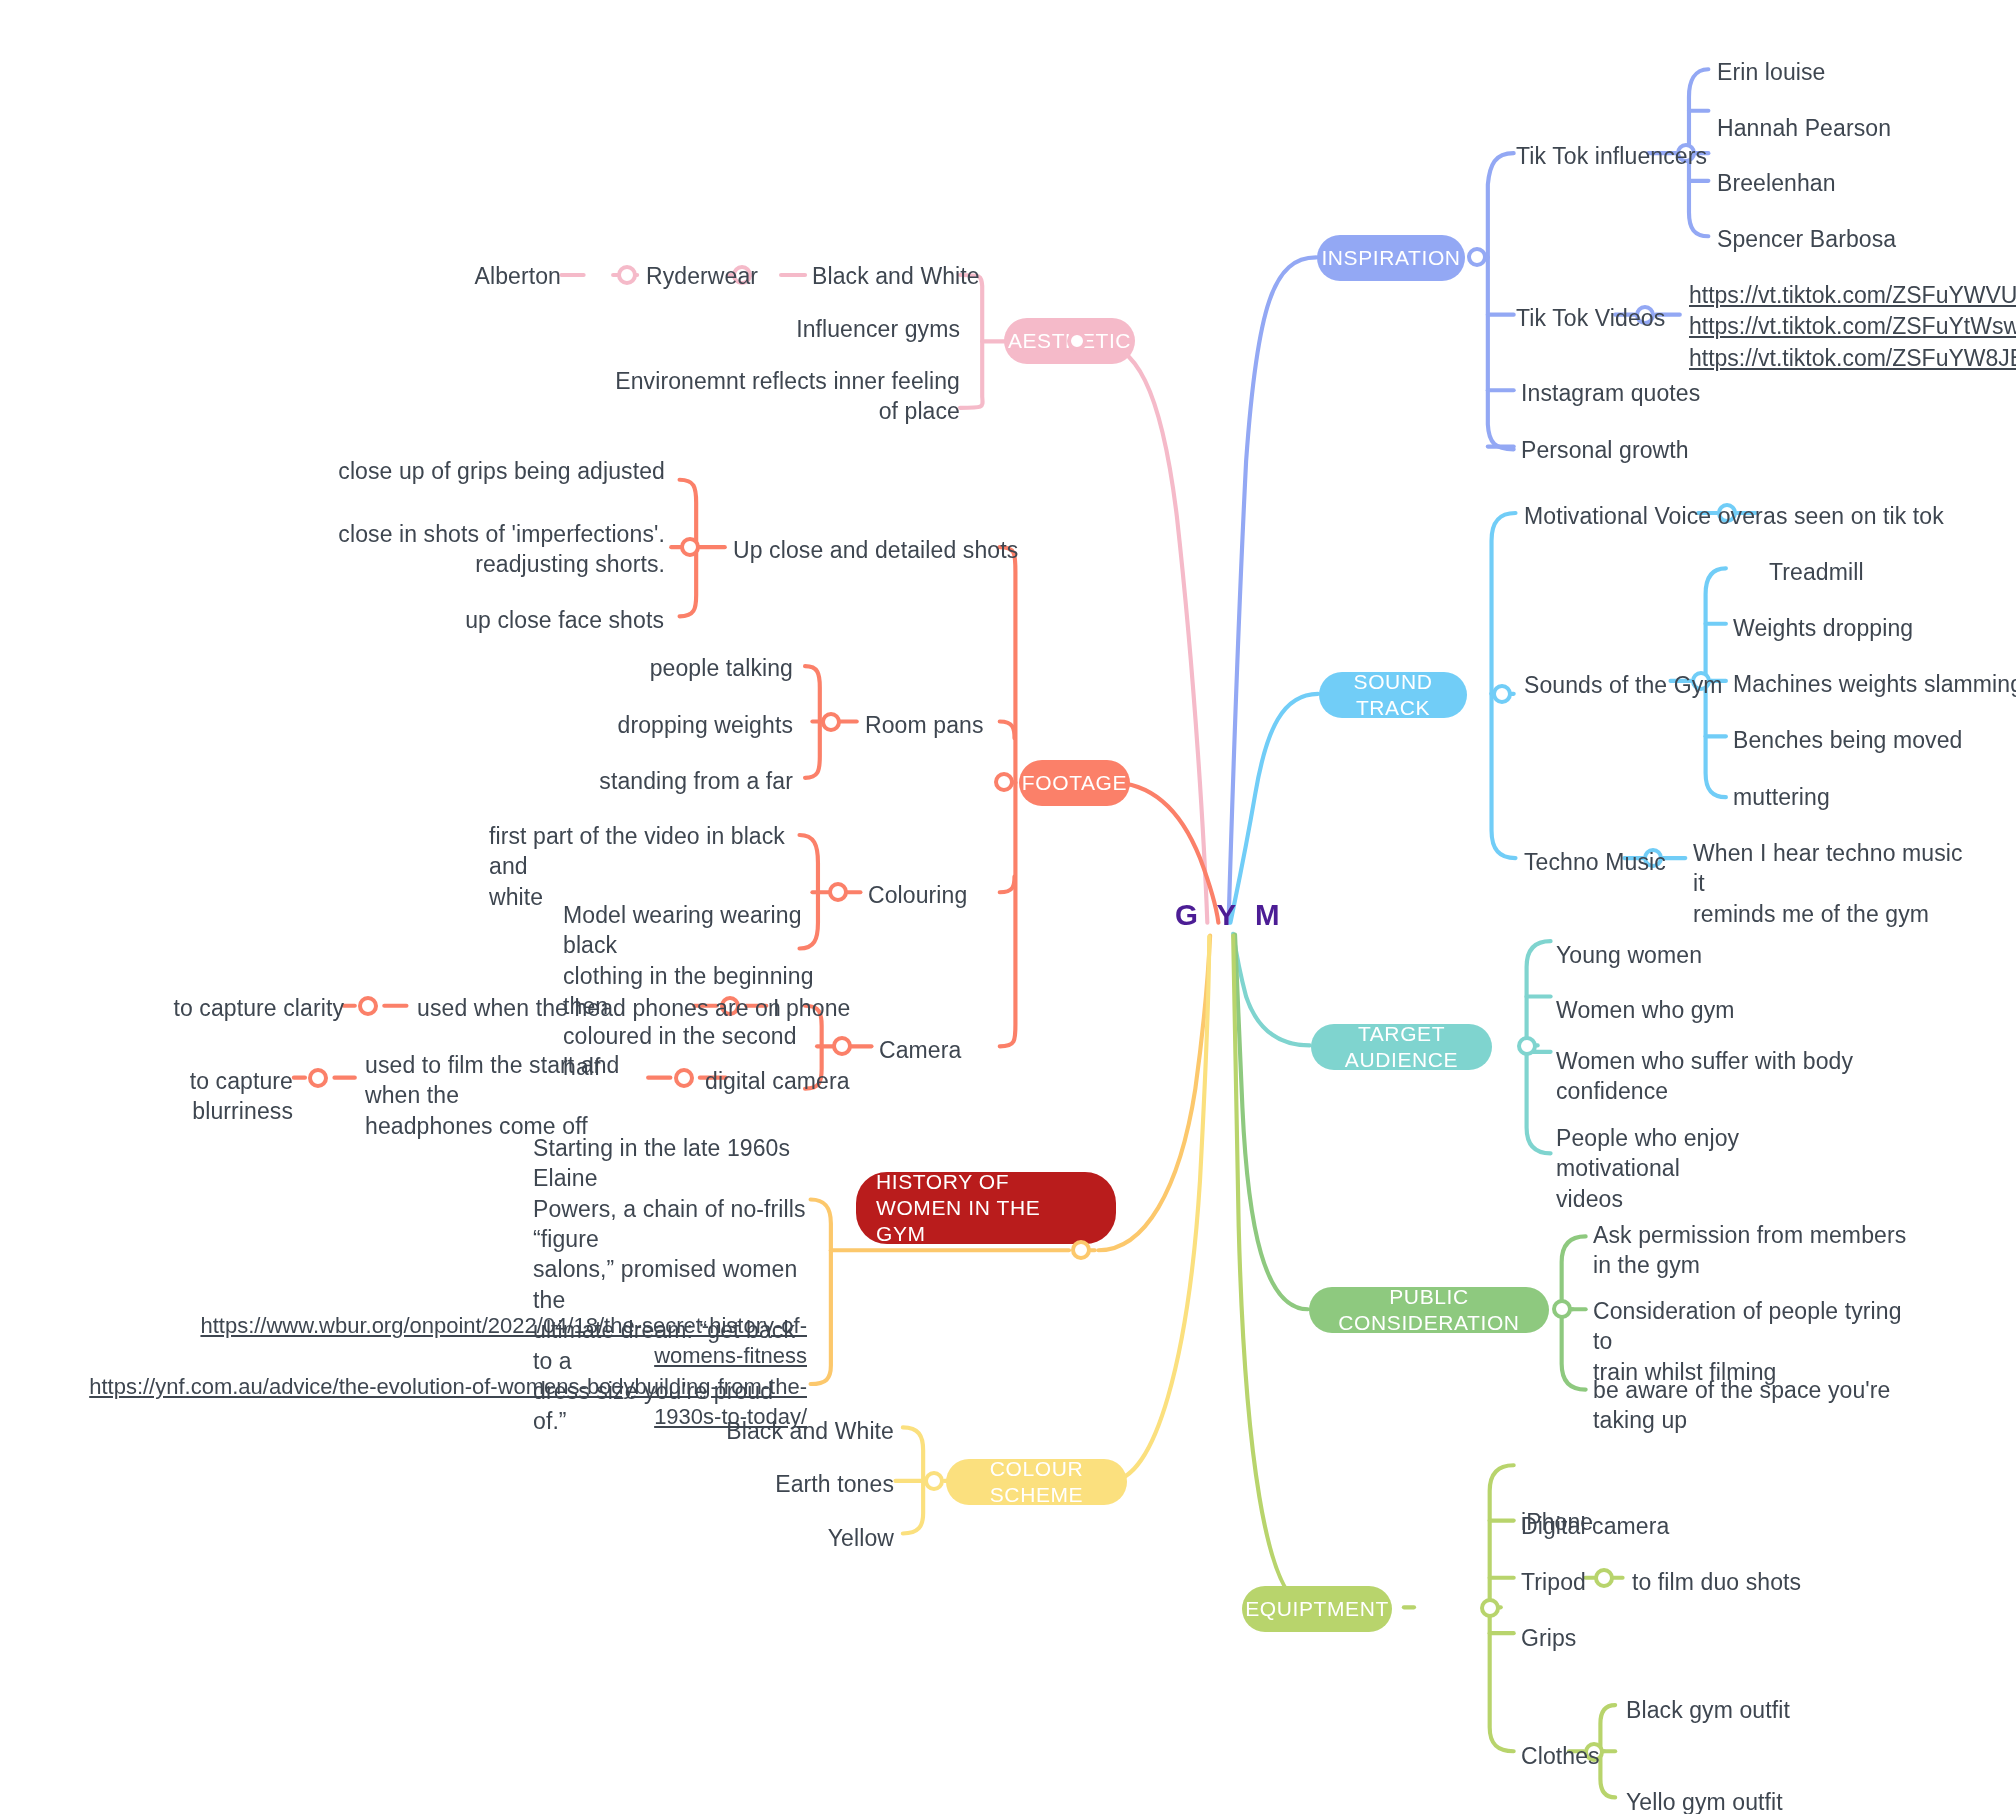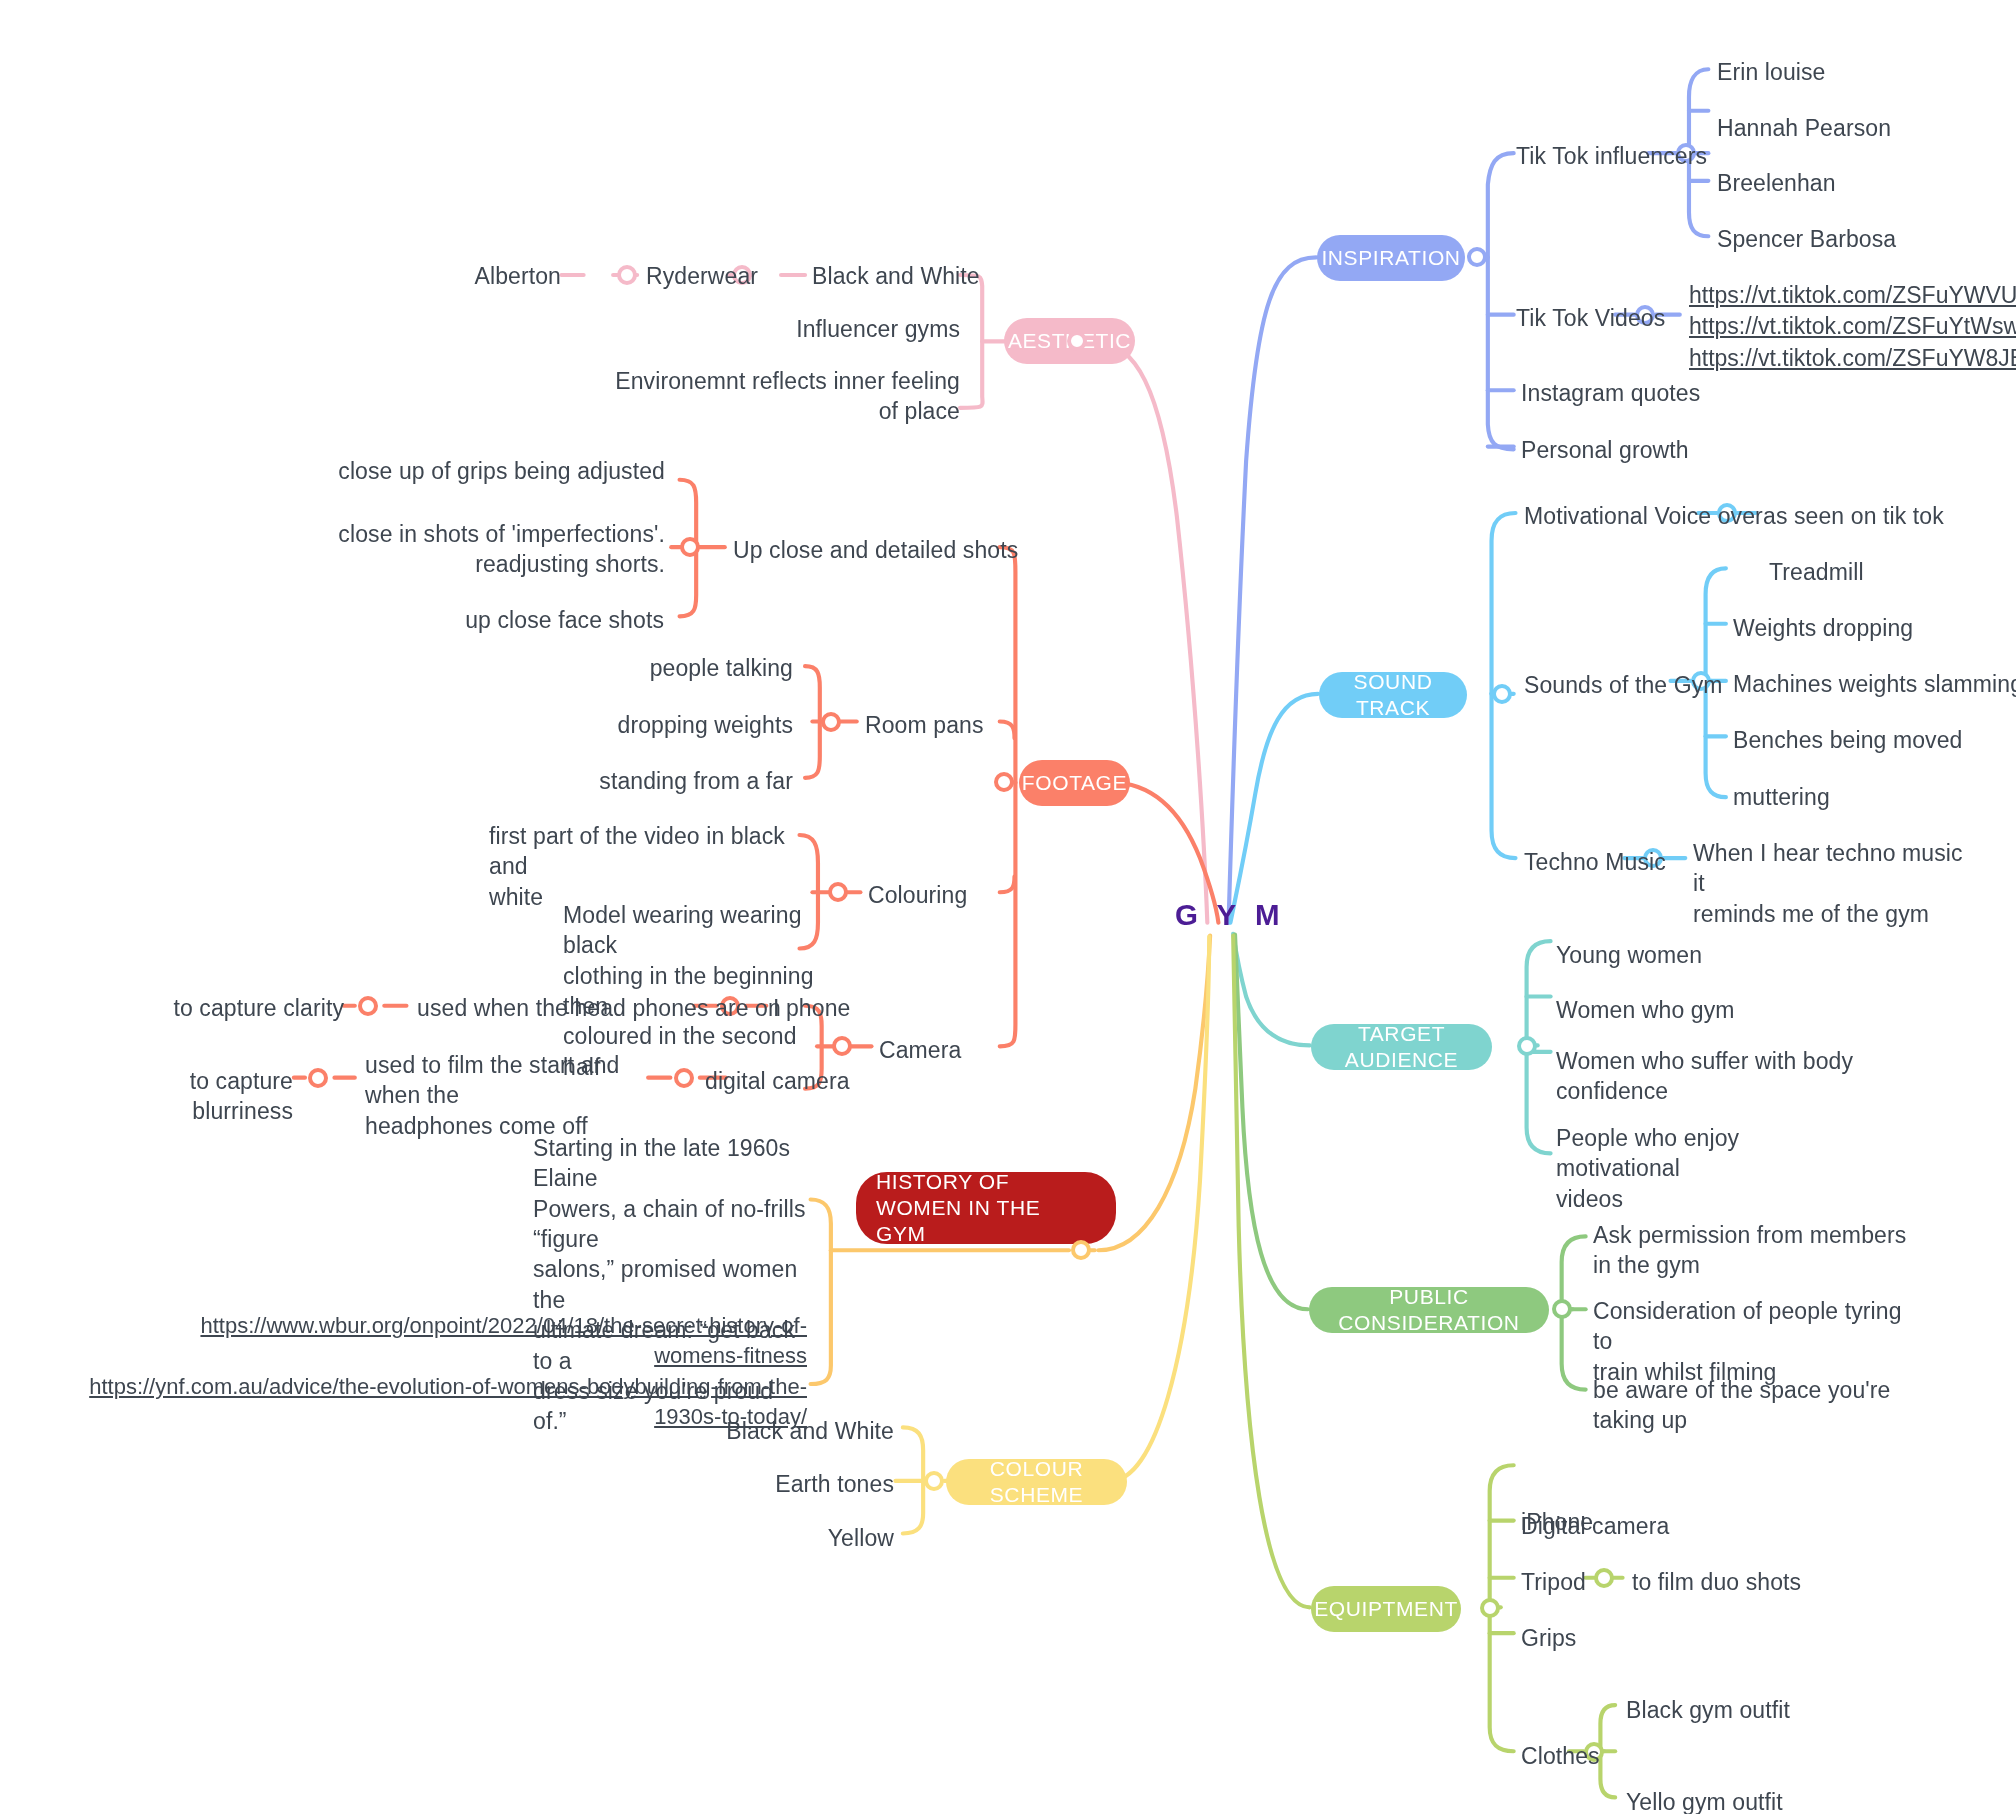--- a/index.html
+++ b/index.html
@@ -232,21 +232,21 @@
   <div class="pill" style="left:946px;top:1459px;width:181px;height:46px;background:#fbe07e;">COLOUR SCHEME</div>
 
   <div class="pill" style="left:1317px;top:235px;width:148px;height:46px;background:#93a8f4;">INSPIRATION</div>
 
   <div class="pill" style="left:1319px;top:672px;width:148px;height:46px;background:#71cdf7;">SOUND TRACK</div>
 
   <div class="pill" style="left:1311px;top:1024px;width:181px;height:46px;background:#7fd4cf;">TARGET AUDIENCE</div>
 
   <div class="pill" style="left:1309px;top:1287px;width:240px;height:46px;background:#8ec97f;">PUBLIC CONSIDERATION</div>
 
-  <div class="pill" style="left:1311px;top:1586px;width:150px;height:46px;background:#b8d46c;">EQUIPTMENT</div>
+  <div class="pill" style="left:1242px;top:1586px;width:150px;height:46px;background:#b8d46c;">EQUIPTMENT</div>
 
   <div class="dot" style="left:1067px;top:331px;border-color:#f5bac9;"></div>
   <div class="dot" style="left:617px;top:265px;border-color:#f5bac9;"></div>
   <div class="dot" style="left:732px;top:265px;border-color:#f5bac9;"></div>
 
   <div class="dot" style="left:994px;top:772px;border-color:#fb8069;"></div>
   <div class="dot" style="left:680px;top:537px;border-color:#fb8069;"></div>
   <div class="dot" style="left:821px;top:712px;border-color:#fb8069;"></div>
   <div class="dot" style="left:828px;top:882px;border-color:#fb8069;"></div>
   <div class="dot" style="left:832px;top:1036px;border-color:#fb8069;"></div>

